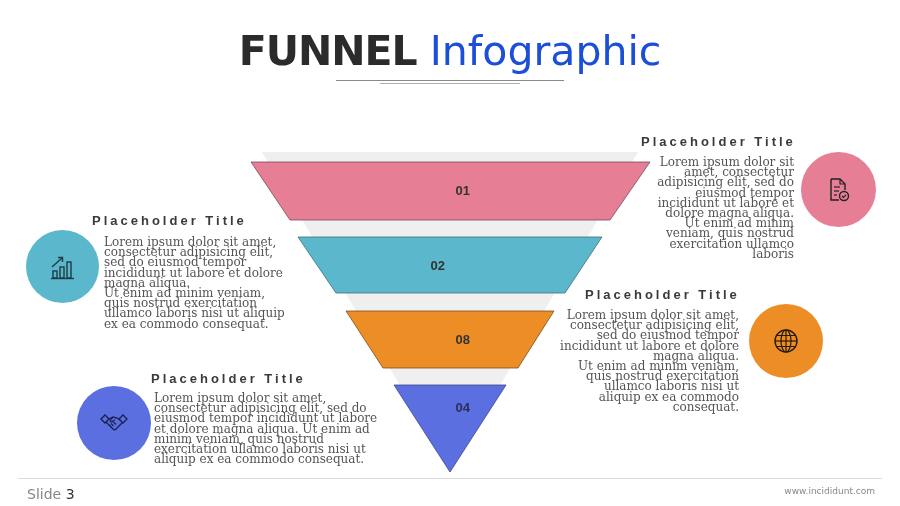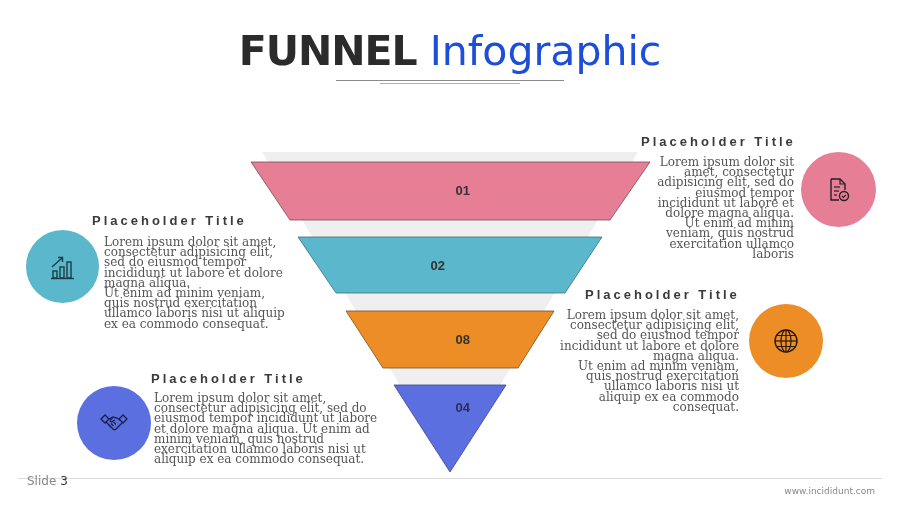--- a/index.html
+++ b/index.html
@@ -9,21 +9,21 @@
   .title .light { font-weight:normal; font-family:"DejaVu Sans", sans-serif; color:#1d4ed8; }
   .uline1 { position:absolute; top:80px; left:336px; width:228px; height:1px; background:#8a8a8a; }
   .uline2 { position:absolute; top:83px; left:380px; width:140px; height:1px; background:#b0b0b0; }
   svg.funnel { position:absolute; left:0; top:0; }
   .ptitle { position:absolute; font-family:"Liberation Sans", sans-serif; font-weight:bold; font-size:13px; letter-spacing:3px; color:#3a3a3a; white-space:nowrap; }
   .pbody { position:absolute; font-family:"DejaVu Serif", serif; font-size:12px; line-height:10.2px; color:#555; }
   .right { text-align:right; }
   .circle { position:absolute; border-radius:50%; display:flex; align-items:center; justify-content:center; }
   .num { position:absolute; font-family:"Liberation Sans", sans-serif; font-weight:bold; font-size:13px; color:#333; width:40px; text-align:right; }
   .footer-line { position:absolute; top:478px; left:18px; width:864px; height:1px; background:#dcdcdc; }
-  .slide-label { position:absolute; top:474px; left:27px; font-size:12px; color:#888; font-family:"DejaVu Sans", sans-serif; }
+  .slide-label { position:absolute; top:486px; left:27px; font-size:14px; color:#888; font-family:"DejaVu Sans", sans-serif; }
   .slide-label b { color:#333; font-weight:normal; }
   .website { position:absolute; top:486px; right:25px; font-size:9px; color:#888; font-family:"DejaVu Sans", sans-serif; }
 </style>
 </head>
 <body>
 
 <div class="title">
   <span class="bold">FUNNEL</span>
   <span class="light">Infographic</span>
 </div>

